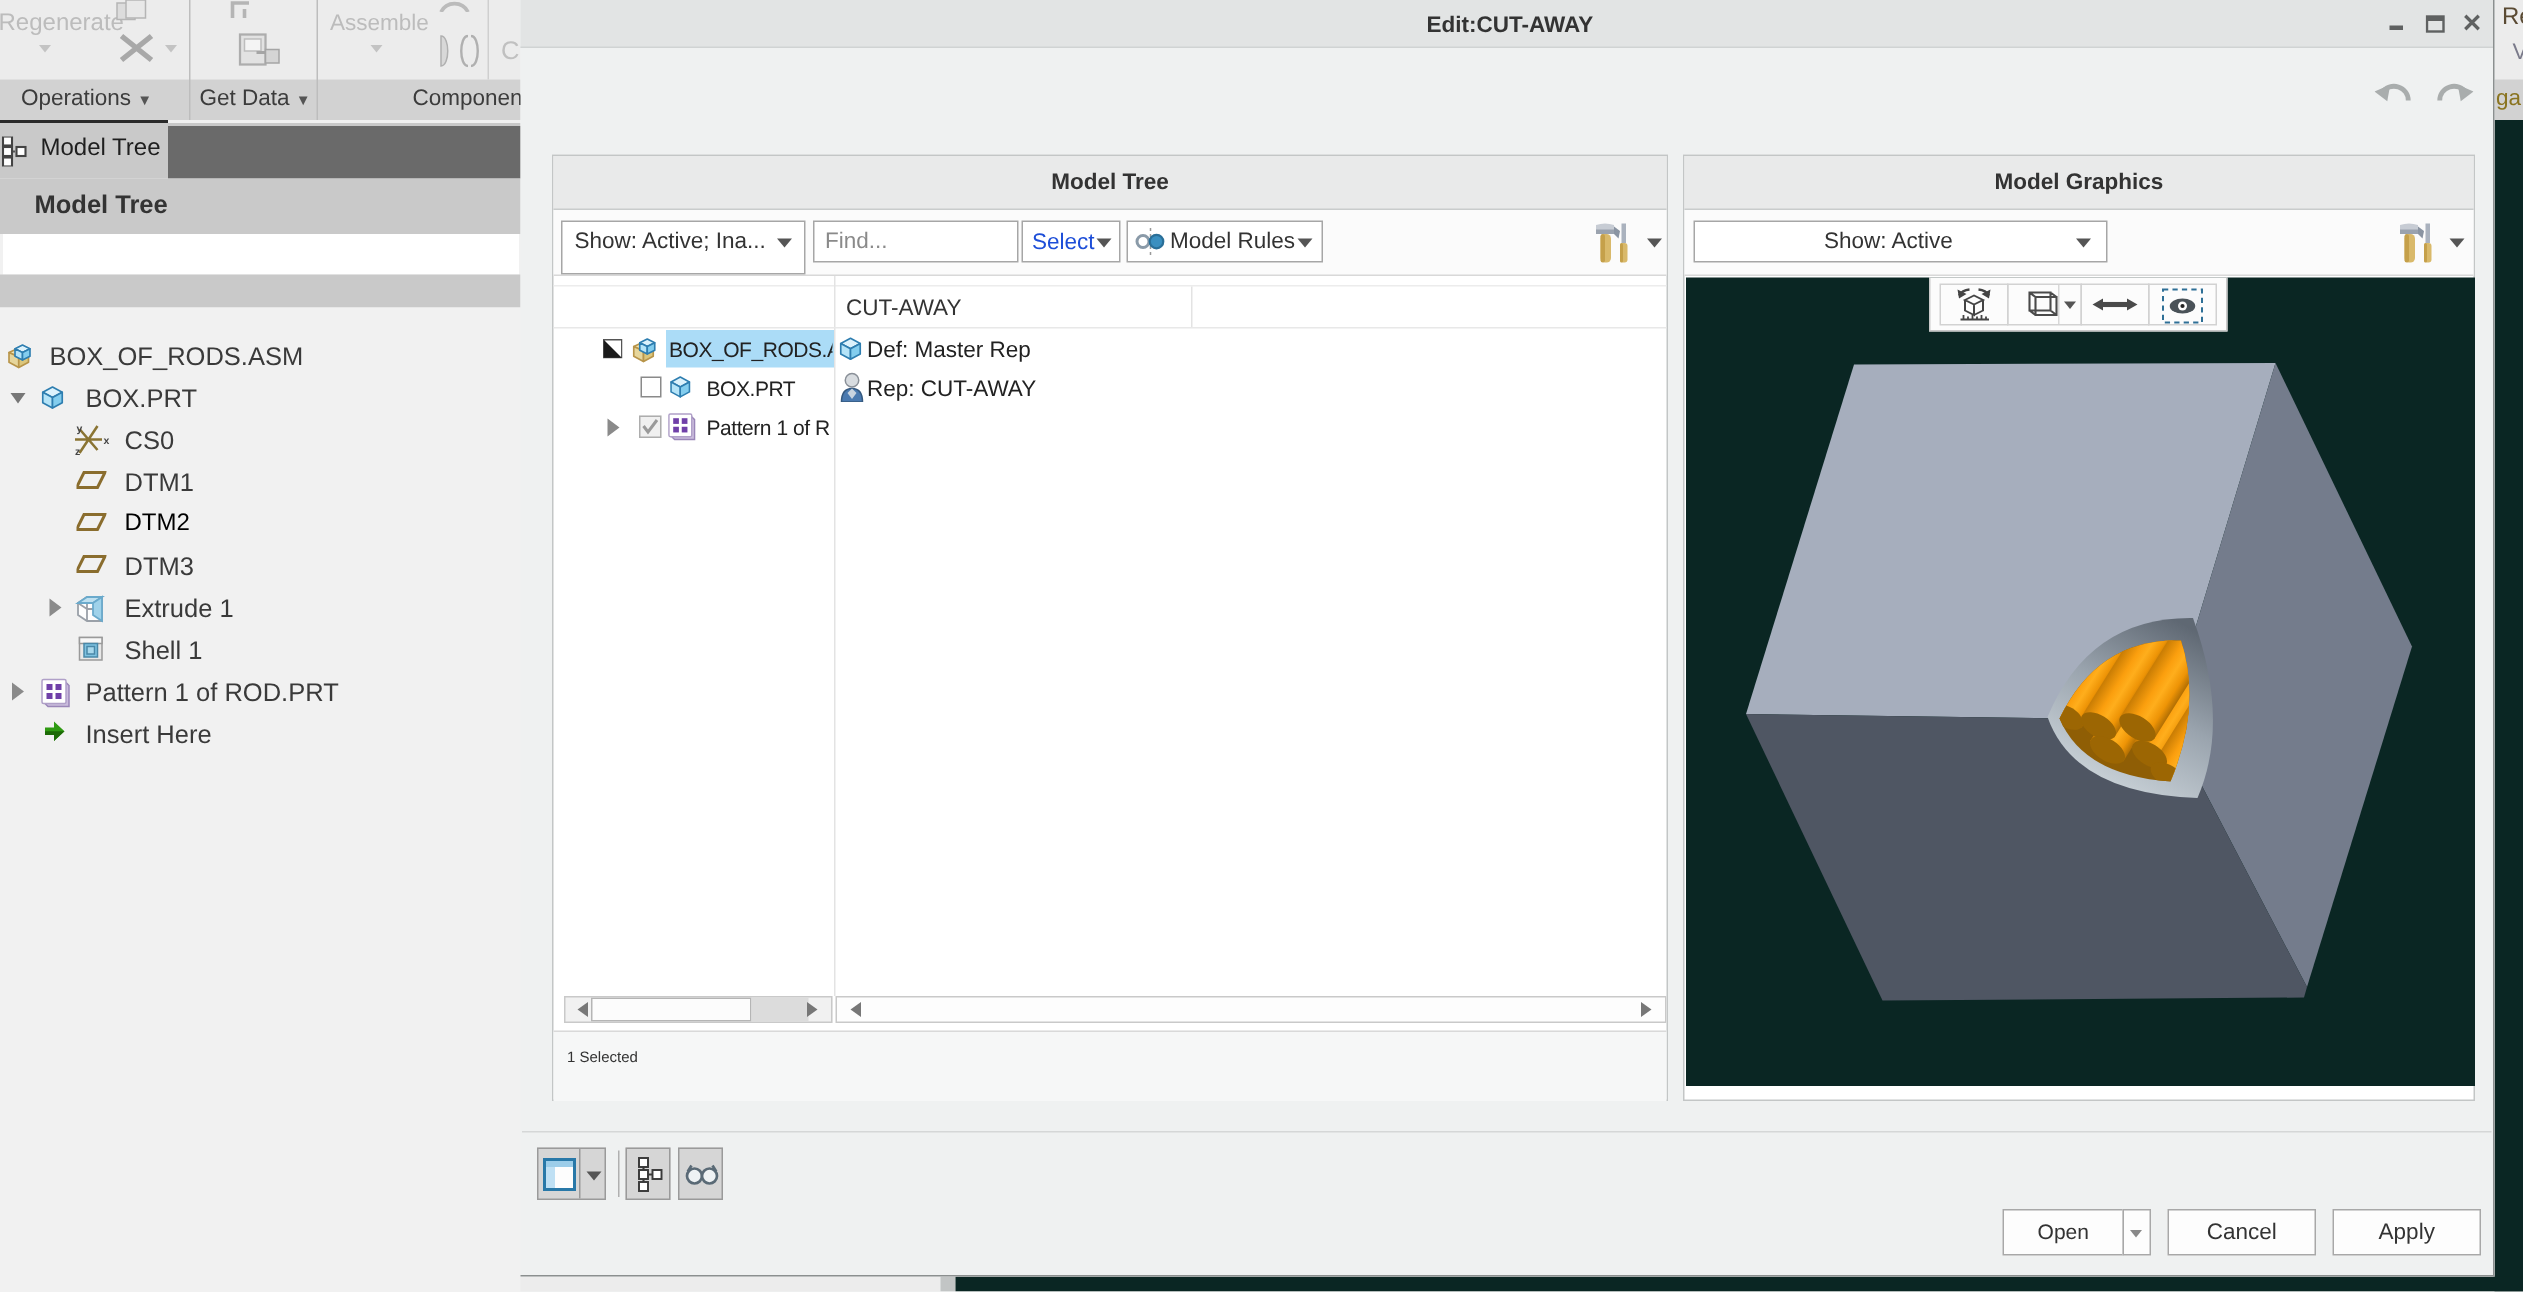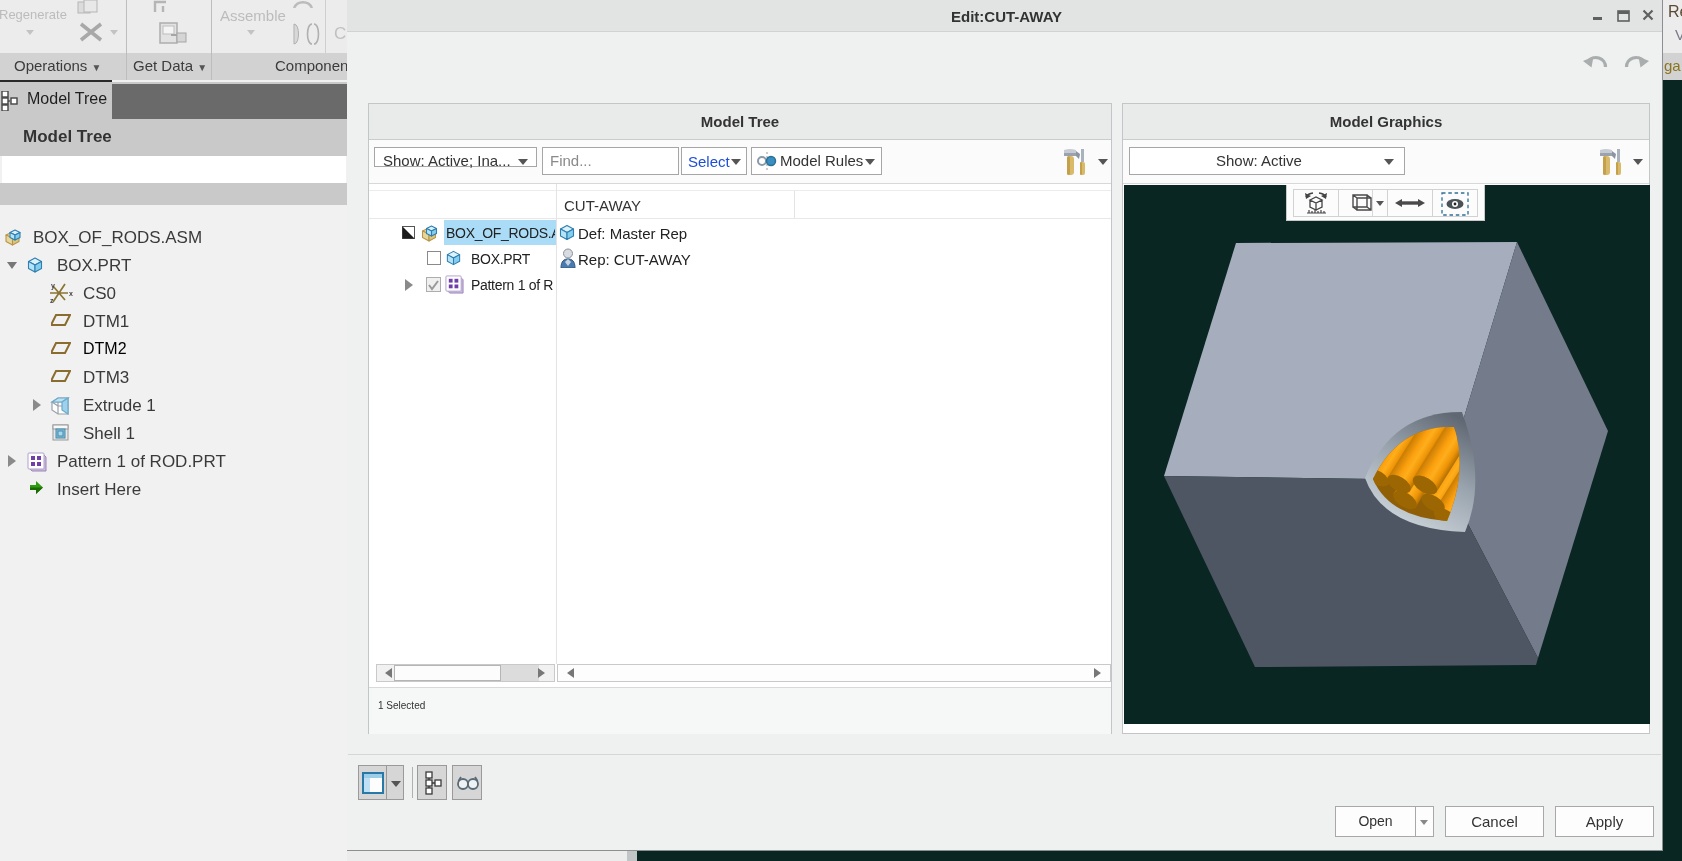--- a/index.html
+++ b/index.html
@@ -13,21 +13,21 @@
 <div class="abs" style="left:0;top:0;width:347px;height:861px;background:#f1f1f1">
 
   <div class="abs" style="left:0;top:0;width:347px;height:53px;background:#ececec"></div>
 
   <div class="abs" style="left:0;top:53px;width:347px;height:27px;background:#d2d2d2"></div>
 
   <div class="abs" style="left:126px;top:0;width:1px;height:80px;background:#bdbdbd"></div>
   <div class="abs" style="left:211px;top:0;width:1px;height:80px;background:#bdbdbd"></div>
   <div class="abs" style="left:325px;top:0;width:1px;height:53px;background:#cfcfcf"></div>
 
-  <div class="abs txt" style="left:-1px;top:7px;font-size:13px;color:#bcbcbc">Regenerate</div>
+  <div class="abs txt" style="left:-1px;top:7px;font-size:16px;color:#bcbcbc">Regenerate</div>
   <div class="abs" style="left:26px;top:30px;width:0;height:0;border:4px solid transparent;border-top:5px solid #c3c3c3"></div>
   <svg class="abs" style="left:78px;top:21px" width="30" height="22" viewBox="0 0 30 22">
     <path d="M3 3 L23 19 M23 3 L3 19" stroke="#a8a8a8" stroke-width="3.6" fill="none"></path>
   </svg>
   <div class="abs" style="left:110px;top:30px;width:0;height:0;border:4px solid transparent;border-top:5px solid #c3c3c3"></div>
   <svg class="abs" style="left:76px;top:0" width="24" height="14" viewBox="0 0 24 14">
     <rect x="2" y="2" width="12" height="11" fill="#dcdcdc" stroke="#b5b5b5"></rect>
     <rect x="8" y="0" width="13" height="12" fill="#e8e8e8" stroke="#b5b5b5"></rect>
   </svg>
   <svg class="abs" style="left:152px;top:0" width="20" height="12" viewBox="0 0 20 12">
@@ -181,21 +181,21 @@
   </svg>
   <svg class="abs" style="left:1277px;top:53px" width="25" height="19" viewBox="0 0 25 19">
     <path d="M2.5 14 A 9.6 9.2 0 0 1 20 8.5" stroke="#a9adad" stroke-width="3.2" fill="none"></path>
     <path d="M25 8 L14.5 3.5 L16.5 14.5 Z" fill="#a9adad"></path>
   </svg>
 
   <div class="abs" style="left:21px;top:103px;width:744px;height:631px;background:#fff;border:1px solid #c3c6c6;box-sizing:border-box">
     <div class="abs" style="left:0;top:0;width:742px;height:35px;background:#e9eaea;border-bottom:1px solid #c9cccc;text-align:center;line-height:35px;font-size:15px;font-weight:bold;color:#333">Model Tree</div>
 
     <div class="abs" style="left:0;top:36px;width:742px;height:43px;background:#fbfbfb;border-bottom:1px solid #d8d8d8"></div>
-    <div class="abs" style="left:5px;top:43px;width:163px;height:20px;background:#fff;border:1px solid #a6a6a6;box-sizing:border-box">
+    <div class="abs" style="left:5px;top:43px;width:163px;height:36px;background:#fff;border:1px solid #a6a6a6;box-sizing:border-box">
       <div class="abs txt" style="left:8px;top:4px;font-size:15px;color:#333">Show: Active; Ina...</div>
       <div class="abs" style="right:8px;top:11px;width:0;height:0;border:5px solid transparent;border-top:6px solid #555"></div>
     </div>
     <div class="abs" style="left:173px;top:43px;width:137px;height:28px;background:#fff;border:1px solid #a6a6a6;box-sizing:border-box">
       <div class="abs txt" style="left:7px;top:4px;font-size:15px;color:#8a8a8a">Find...</div>
     </div>
     <div class="abs" style="left:312px;top:43px;width:66px;height:28px;background:#fff;border:1px solid #a6a6a6;box-sizing:border-box">
       <div class="abs txt" style="left:6px;top:5px;font-size:15px;color:#1d4ed8">Select</div>
       <div class="abs" style="right:5px;top:11px;width:0;height:0;border:5px solid transparent;border-top:6px solid #555"></div>
     </div>

